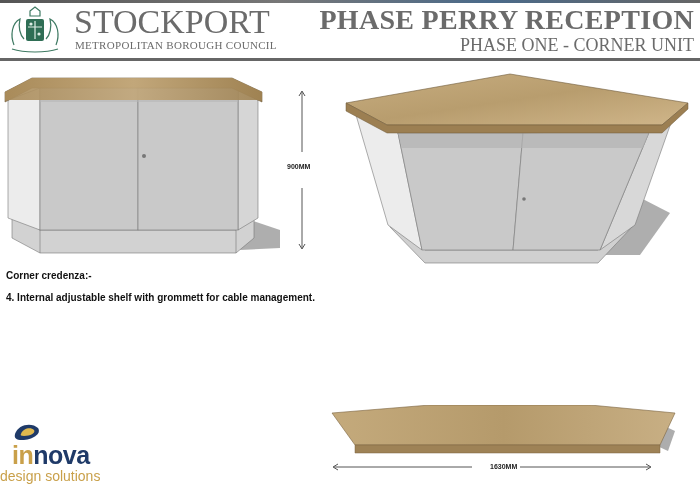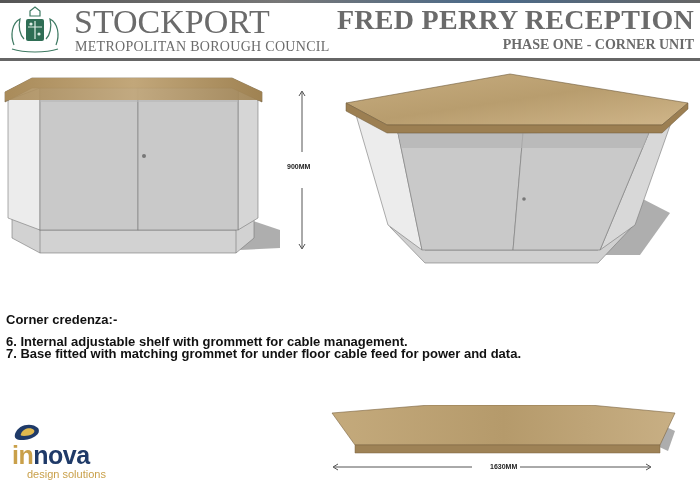--- a/index.html
+++ b/index.html
@@ -2,28 +2,28 @@
 <html><head>
 <meta charset="utf-8">
 <style>
   html,body{margin:0;padding:0;background:#fff;}
   body{width:700px;height:495px;position:relative;overflow:hidden;font-family:"Liberation Sans",sans-serif;}
   .abs{position:absolute;}
   .topbar{left:0;top:0;width:700px;height:3px;background:linear-gradient(90deg,#555,#777 40%,#4a6a8a 70%,#666);}
   .rule{left:0;top:58px;width:700px;height:3px;background:#666;}
   .crest{left:6px;top:5px;width:58px;height:50px;}
   .org-title{left:74px;top:4px;font-family:"Liberation Serif",serif;font-size:34px;color:#6b6b6b;letter-spacing:0px;line-height:36px;}
-  .org-sub{left:75px;top:39px;font-family:"Liberation Serif",serif;font-size:14px;color:#6b6b6b;letter-spacing:0.3px;}
+  .org-sub{left:75px;top:39px;font-family:"Liberation Serif",serif;font-size:11px;color:#6b6b6b;letter-spacing:0.3px;}
   .proj-title{right:6px;top:5px;font-family:"Liberation Serif",serif;font-weight:bold;font-size:28px;color:#6b6b6b;line-height:30px;letter-spacing:0.3px;}
-  .proj-sub{right:6px;top:35px;font-family:"Liberation Serif",serif;font-weight:bold;font-size:14px;color:#6b6b6b;line-height:20px;}
+  .proj-sub{right:6px;top:35px;font-family:"Liberation Serif",serif;font-weight:normal;font-size:18px;color:#6b6b6b;line-height:20px;}
   .dim{font-size:7px;font-weight:bold;color:#222;}
-  .notes{left:6px;top:270px;font-size:13px;font-weight:bold;color:#111;line-height:11.4px;margin-top:44px;}
+  .notes{left:6px;top:270px;font-size:10px;font-weight:bold;color:#111;line-height:11.4px;}
   .notes .heading{margin-bottom:11px;}
   .logo-text{left:12px;top:441px;font-size:25px;font-weight:bold;letter-spacing:-0.5px;line-height:28px;}
-  .logo-sub{left:27px;top:468px;font-size:11px;color:#c9a04a;}
+  .logo-sub{left:0;top:468px;font-size:14px;color:#c9a04a;}
 </style>
 </head>
 <body>
 
 <div class="abs topbar"></div>
 
 <svg class="abs crest" viewBox="0 0 58 50">
   <g fill="none" stroke="#3f7a63" stroke-width="1.2">
     <path d="M8 40 C4 30,6 18,14 14 C12 22,14 30,18 34"></path>
     <path d="M50 40 C54 30,52 18,44 14 C46 22,44 30,40 34"></path>
@@ -31,21 +31,21 @@
     <path d="M6 44 C18 48,40 48,52 44"></path>
   </g>
   <rect x="20" y="14" width="18" height="22" rx="2" fill="#2f6e55"></rect>
   <path d="M22 22 h14 M29 16 v18" stroke="#dfeee6" stroke-width="1.2"></path>
   <circle cx="25" cy="19" r="1.6" fill="#dfeee6"></circle>
     <circle cx="33" cy="29" r="1.6" fill="#dfeee6"></circle>
 </svg>
 
 <div class="abs org-title">STOCKPORT</div>
 <div class="abs org-sub">METROPOLITAN BOROUGH COUNCIL</div>
-<div class="abs proj-title">FRED PERRY RECEPTION</div>
+<div class="abs proj-title">PHASE PERRY RECEPTION</div>
 <div class="abs proj-sub">PHASE ONE - CORNER UNIT</div>
 <div class="abs rule"></div>
 
 <svg class="abs" style="left:0;top:70px" width="280" height="190" viewBox="0 0 280 190">
   <defs>
     <linearGradient id="oakA" x1="0" x2="1">
         <stop offset="0" stop-color="#a98b5a"></stop>
         <stop offset=".5" stop-color="#c2a77a"></stop>
         <stop offset="1" stop-color="#9f8252"></stop>
       </linearGradient>
@@ -99,22 +99,21 @@
   <polygon points="183,68 310,65 260,185 173,185" fill="#c9c9c9" stroke="#777" stroke-width=".6"></polygon>
   <polygon points="58,68 310,65 303,83 62,83" fill="#b4b4b4" opacity=".7"></polygon>
   <circle cx="184" cy="134" r="1.8" fill="#777"></circle>
 
   <polygon points="6,38 170,9 348,38 322,60 47,60" fill="url(#oakB)" stroke="#6e5a3a" stroke-width=".6"></polygon>
   <polygon points="6,38 47,60 322,60 348,38 348,44 322,68 47,68 6,46" fill="#9c7f52" stroke="#6e5a3a" stroke-width=".5"></polygon>
 </svg>
 
 <div class="abs notes">
   <div class="heading">Corner credenza:-</div>
-  <div>6. Internal adjustable shelf with grommett for cable management.</div>
-  <div>7. Base fitted with matching grommet for under floor cable feed for power and data.</div>
+  <div>4. Internal adjustable shelf with grommett for cable management.</div>
 </div>
 
 <svg class="abs" style="left:330px;top:405px" width="360" height="55" viewBox="0 0 360 55">
   <defs>
     <linearGradient id="oakC" x1="0" x2="1">
         <stop offset="0" stop-color="#c4aa7c"></stop>
         <stop offset=".5" stop-color="#b59a6b"></stop>
         <stop offset="1" stop-color="#c8af84"></stop>
       </linearGradient>
   </defs>

